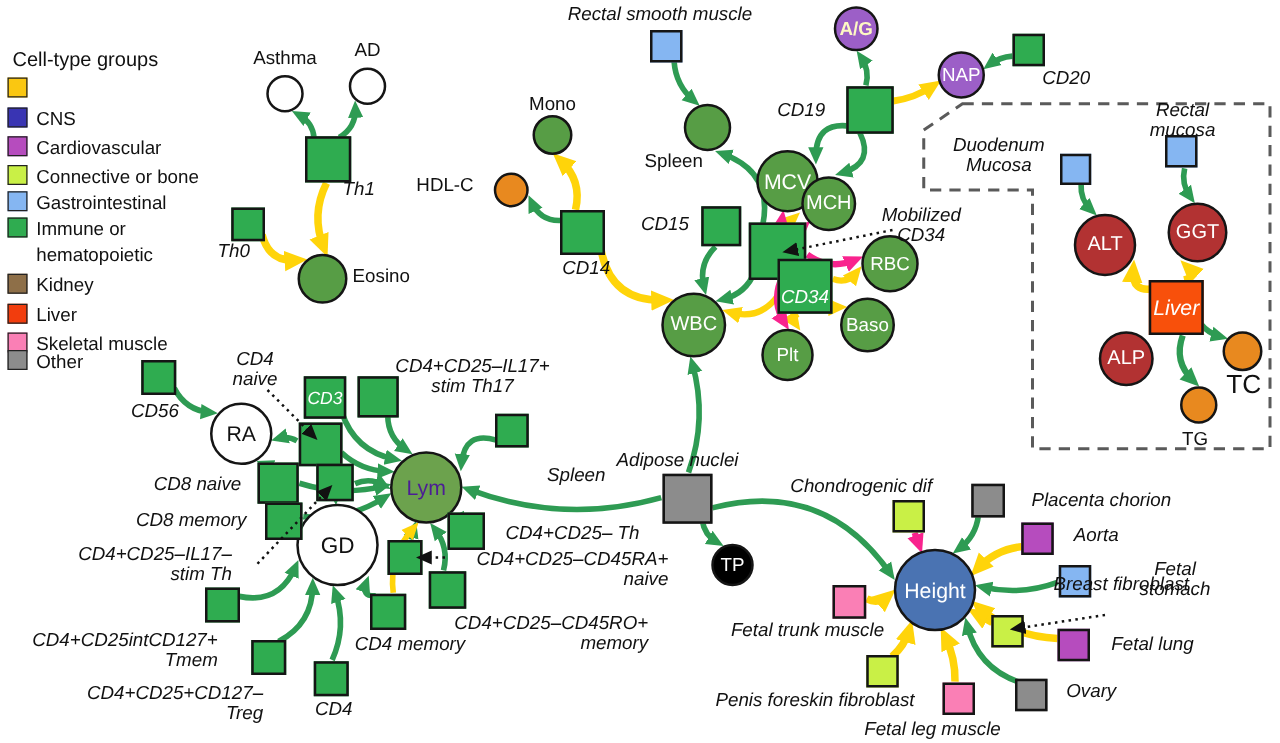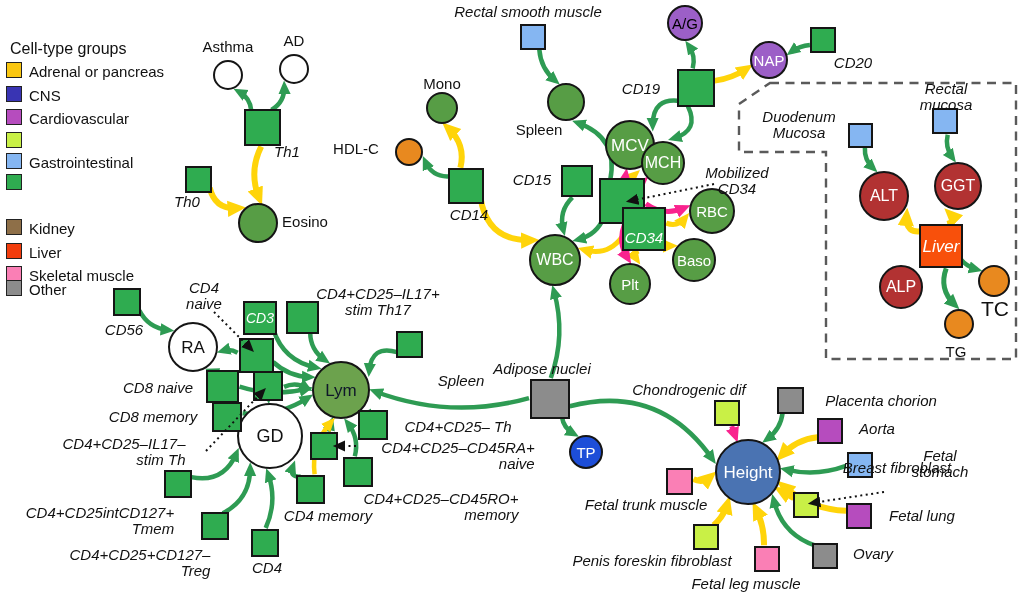--- a/index.html
+++ b/index.html
@@ -113,21 +113,21 @@
       <div class="node circle" style="left: 213px; top: 60px; width: 30px; height: 30px; background: rgb(255, 255, 255);"></div>
       <div class="node circle" style="left: 279px; top: 54px; width: 30px; height: 30px; background: rgb(255, 255, 255);"></div>
       <div class="node circle" style="left: 238px; top: 203px; width: 40px; height: 40px; background: rgb(87, 157, 69);"></div>
       <div class="node circle" style="left: 426px; top: 92px; width: 32px; height: 32px; background: rgb(87, 157, 69);"></div>
       <div class="node circle" style="left: 395px; top: 138px; width: 28px; height: 28px; background: rgb(232, 137, 31);"></div>
       <div class="node square" style="left: 520px; top: 24px; width: 26px; height: 26px; background: rgb(133, 182, 242);"></div>
       <div class="node circle" style="left: 547px; top: 83px; width: 38px; height: 38px; background: rgb(87, 157, 69);"></div>
       <div class="node square" style="left: 448px; top: 168px; width: 36px; height: 36px; background: rgb(47, 172, 80);"></div>
       <div class="node square" style="left: 561px; top: 165px; width: 32px; height: 32px; background: rgb(47, 172, 80);"></div>
       <div class="node circle" style="left: 667px; top: 5px; width: 36px; height: 36px; background: rgb(156, 95, 199);">
-        <span class="ntxt" style="color: #000000; font-size: 15px;">A/G</span>
+        <span class="ntxt" style="color: #fef9c3; font-size: 15px; font-weight: bold;">A/G</span>
       </div>
       <div class="node square" style="left: 677px; top: 69px; width: 38px; height: 38px; background: rgb(47, 172, 80);"></div>
       <div class="node circle" style="left: 750px; top: 41px; width: 38px; height: 38px; background: rgb(156, 95, 199);">
         <span class="ntxt" style="color: rgb(255, 255, 255); font-size: 15px;">NAP</span>
       </div>
       <div class="node square" style="left: 810px; top: 27px; width: 26px; height: 26px; background: rgb(47, 172, 80);"></div>
       <div class="node circle" style="left: 605px; top: 120px; width: 50px; height: 50px; background: rgb(87, 157, 69);">
         <span class="ntxt" style="color: rgb(255, 255, 255); font-size: 17px;">MCV</span>
       </div>
       <div class="node circle" style="left: 641px; top: 141px; width: 44px; height: 44px; background: rgb(87, 157, 69);">
@@ -144,32 +144,32 @@
         <span class="ntxt" style="color: rgb(255, 255, 255); font-size: 15px;">Baso</span>
       </div>
       <div class="node circle" style="left: 609px; top: 263px; width: 42px; height: 42px; background: rgb(87, 157, 69); text-align: center;">
         <span class="ntxt" style="color: rgb(255, 255, 255); font-size: 15px;">Plt</span>
       </div>
       <div class="node circle" style="left: 529px; top: 234px; width: 52px; height: 52px; background: rgb(87, 157, 69);">
         <span class="ntxt" style="color: rgb(255, 255, 255); font-size: 16px;">WBC</span>
       </div>
       <div class="node square" style="left: 395.5px; top: 330.5px; width: 27px; height: 27px; background: rgb(47, 172, 80);"></div>
       <div class="node square" style="left: 530px; top: 379px; width: 40px; height: 40px; background: rgb(140, 140, 140);"></div>
-      <div class="node circle" style="left: 569px; top: 435px; width: 34px; height: 34px; background: #1d4ed8;">
+      <div class="node circle" style="left: 569px; top: 435px; width: 34px; height: 34px; background: #000000;">
         <span class="ntxt" style="color: rgb(255, 255, 255); font-size: 15px;">TP</span>
       </div>
       <div class="node square" style="left: 113px; top: 288px; width: 28px; height: 28px; background: rgb(47, 172, 80);"></div>
       <div class="node circle" style="left: 168px; top: 322px; width: 50px; height: 50px; background: rgb(255, 255, 255);">
         <span class="ntxt" style="color: rgb(17, 17, 17); font-size: 17px;">RA</span>
       </div>
       <div class="node circle" style="left: 237px; top: 403px; width: 66px; height: 66px; background: rgb(255, 255, 255);">
         <span class="ntxt" style="color: rgb(17, 17, 17); font-size: 18px;">GD</span>
       </div>
       <div class="node circle" style="left: 312px; top: 361px; width: 58px; height: 58px; background: rgb(108, 162, 77);">
-        <span class="ntxt" style="color: #0f172a; font-size: 17px;">Lym</span>
+        <span class="ntxt" style="color: #4c1d95; font-size: 17px;">Lym</span>
       </div>
       <div class="node square" style="left: 243px; top: 301px; width: 34px; height: 34px; background: rgb(47, 172, 80);">
         <span class="ntxt" style="color: rgb(255, 255, 255); font-size: 14px; font-style: italic;">CD3</span>
       </div>
       <div class="node square" style="left: 285.5px; top: 300.5px; width: 33px; height: 33px; background: rgb(47, 172, 80);"></div>
       <div class="node square" style="left: 238.5px; top: 337.5px; width: 35px; height: 35px; background: rgb(47, 172, 80);"></div>
       <div class="node square" style="left: 205.5px; top: 369.5px; width: 33px; height: 33px; background: rgb(47, 172, 80);"></div>
       <div class="node square" style="left: 212px; top: 402px; width: 30px; height: 30px; background: rgb(47, 172, 80);"></div>
       <div class="node square" style="left: 253px; top: 371px; width: 30px; height: 30px; background: rgb(47, 172, 80);"></div>
       <div class="node square" style="left: 358px; top: 410px; width: 30px; height: 30px; background: rgb(47, 172, 80);"></div>
@@ -273,39 +273,41 @@
       <div class="lbl it" style="left: 646px; top: 505px; font-size: 15px;">Fetal trunk muscle</div>
       <div class="lbl it" style="left: 652px; top: 561px; font-size: 15px;">Penis foreskin fibroblast</div>
       <div class="lbl it" style="left: 746px; top: 584px; font-size: 15px;">Fetal leg muscle</div>
     </div>
 
   <div id="legend">
     <div id="legend-title">Cell-type groups</div>
     <div id="legend-items">
         <div class="lg-item" style="top: 62px;">
           <div class="lg-sw" style="background: rgb(250, 199, 17);"></div>
-          <div class="lg-tx">Adrenal or pancreas</div>
         </div>
         <div class="lg-item" style="top: 86px;">
           <div class="lg-sw" style="background: rgb(57, 52, 179);"></div>
           <div class="lg-tx">CNS</div>
         </div>
         <div class="lg-item" style="top: 109px;">
           <div class="lg-sw" style="background: rgb(182, 76, 190);"></div>
           <div class="lg-tx">Cardiovascular</div>
         </div>
         <div class="lg-item" style="top: 132px;">
           <div class="lg-sw" style="background: rgb(201, 240, 70);"></div>
+          <div class="lg-tx">Connective or bone</div>
         </div>
         <div class="lg-item" style="top: 153px;">
           <div class="lg-sw" style="background: rgb(133, 182, 242);"></div>
           <div class="lg-tx">Gastrointestinal</div>
         </div>
         <div class="lg-item" style="top: 174px;">
           <div class="lg-sw" style="background: rgb(47, 172, 80);"></div>
+          <div class="lg-tx">Immune or
+hematopoietic</div>
         </div>
         <div class="lg-item" style="top: 219px;">
           <div class="lg-sw" style="background: rgb(142, 111, 72);"></div>
           <div class="lg-tx">Kidney</div>
         </div>
         <div class="lg-item" style="top: 243px;">
           <div class="lg-sw" style="background: rgb(242, 61, 13);"></div>
           <div class="lg-tx">Liver</div>
         </div>
         <div class="lg-item" style="top: 266px;">

